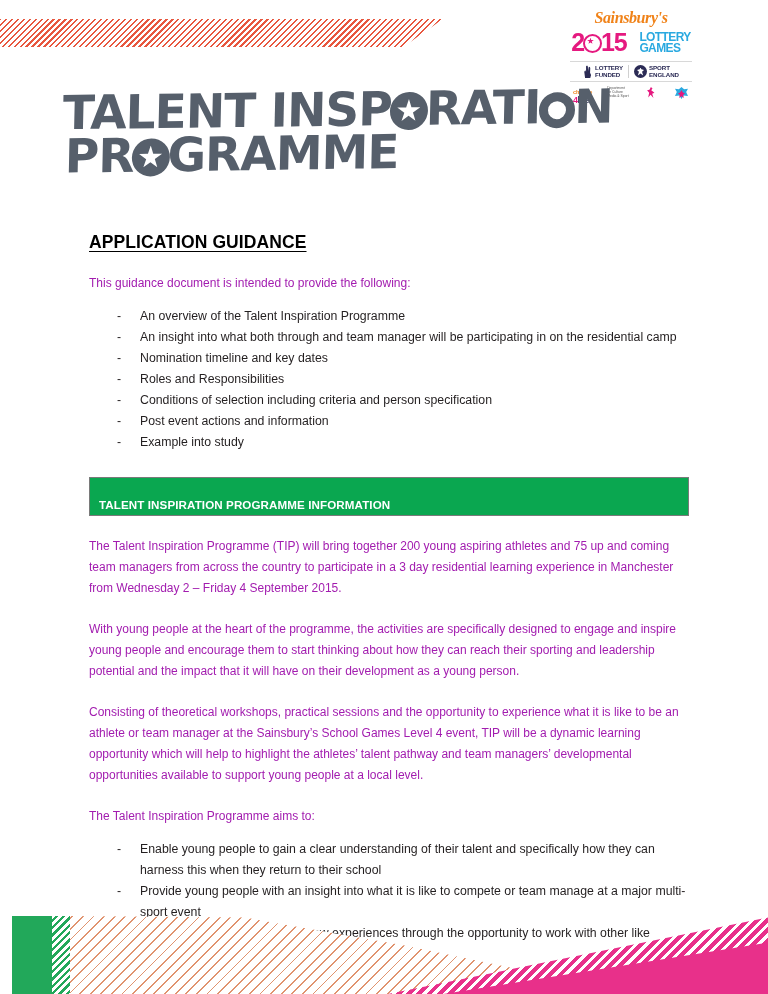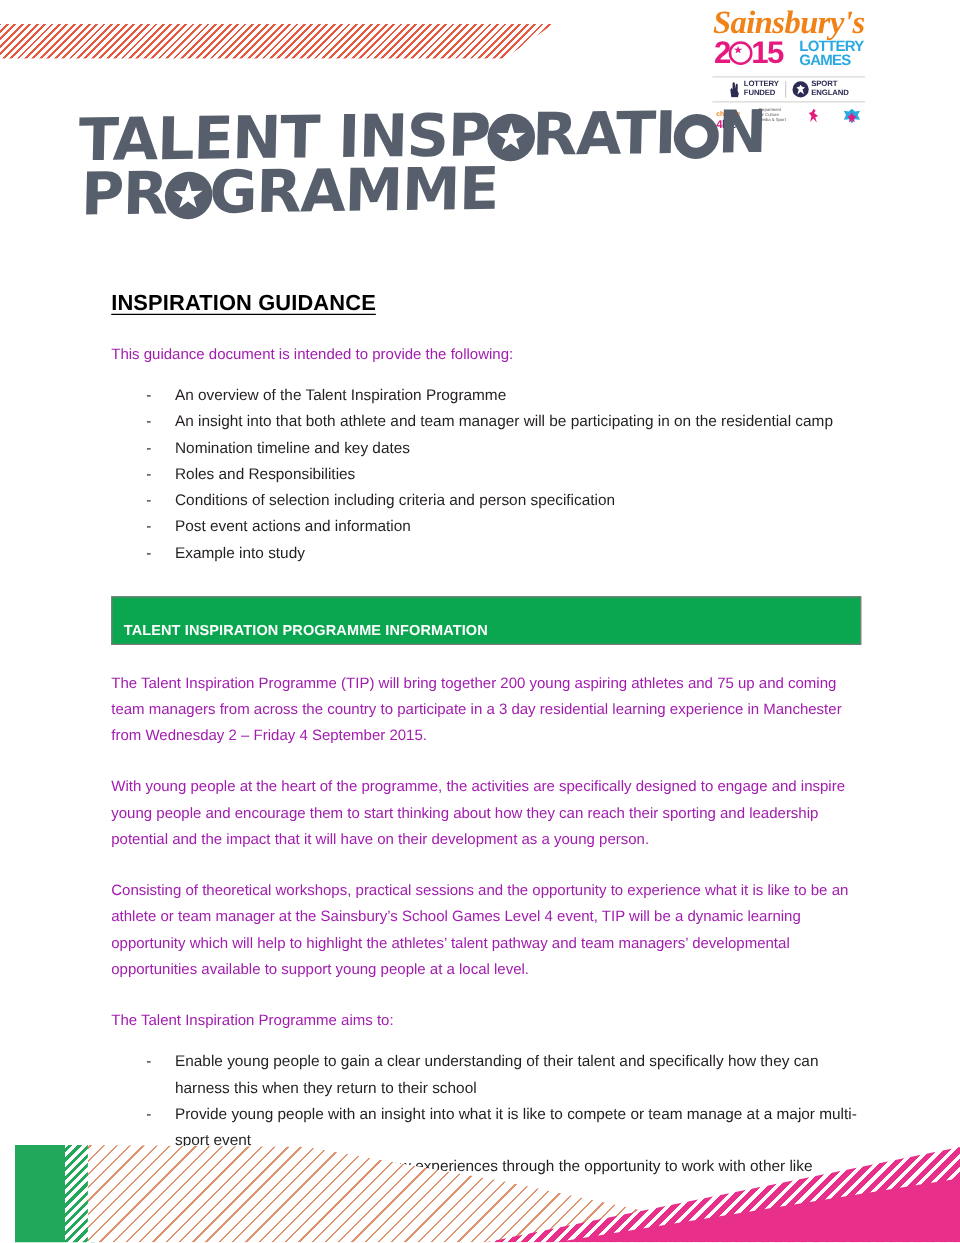--- a/index.html
+++ b/index.html
@@ -36,21 +36,21 @@
     position: absolute;
     right: 76px;
     top: 7px;
     width: 122px;
     text-align: center;
   }
   .sainsburys-word {
     font-family: "Liberation Serif", serif;
     font-weight: bold;
     font-style: italic;
-    font-size: 26px;
+    font-size: 16px;
     color: #f08218;
     letter-spacing: -0.4px;
     line-height: 22px;
     white-space: nowrap;
   }
   .games-row {
     display: flex;
     align-items: center;
     justify-content: center;
     gap: 13px;
@@ -384,27 +384,27 @@
   </div>
 </div>
 
 <div id="tip-title">
   <div class="tip-line tip-line-1"><span>Talent Insp</span><span class="star-o"></span><span>Rati</span><span class="plain-o"></span><span>N</span></div>
   <div class="tip-line tip-line-2"><span>Pr</span><span class="star-o"></span><span>Gramme</span></div>
 </div>
 
 <div id="doc-body">
 
-  <h1 id="page-heading">INSPIRATION GUIDANCE</h1>
+  <h1 id="page-heading">APPLICATION GUIDANCE</h1>
 
   <p class="body-text">This guidance document is intended to provide the following:</p>
 
   <ul class="dash-list">
     <li><span class="dash">-</span><span>An overview of the Talent Inspiration Programme</span></li>
-    <li><span class="dash">-</span><span>An insight into that both athlete and team manager will be participating in on the residential camp</span></li>
+    <li><span class="dash">-</span><span>An insight into what both through and team manager will be participating in on the residential camp</span></li>
     <li><span class="dash">-</span><span>Nomination timeline and key dates</span></li>
     <li><span class="dash">-</span><span>Roles and Responsibilities</span></li>
     <li><span class="dash">-</span><span>Conditions of selection including criteria and person specification</span></li>
     <li><span class="dash">-</span><span>Post event actions and information</span></li>
     <li><span class="dash">-</span><span>Example into study</span></li>
   </ul>
 
   <div id="section-bar">TALENT INSPIRATION PROGRAMME INFORMATION</div>
 
   <p class="body-text para-block">The Talent Inspiration Programme (TIP) will bring together 200 young aspiring athletes and 75 up and coming team managers from across the country to participate in a 3 day residential learning experience in Manchester from Wednesday 2 – Friday 4 September 2015.</p>

